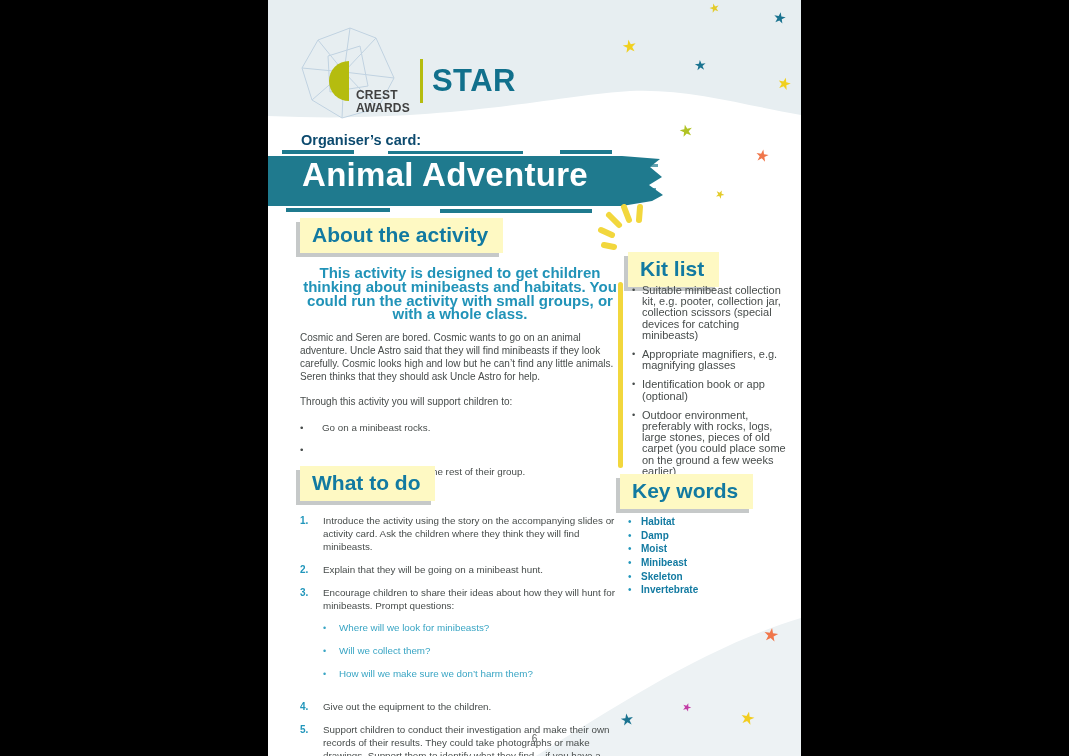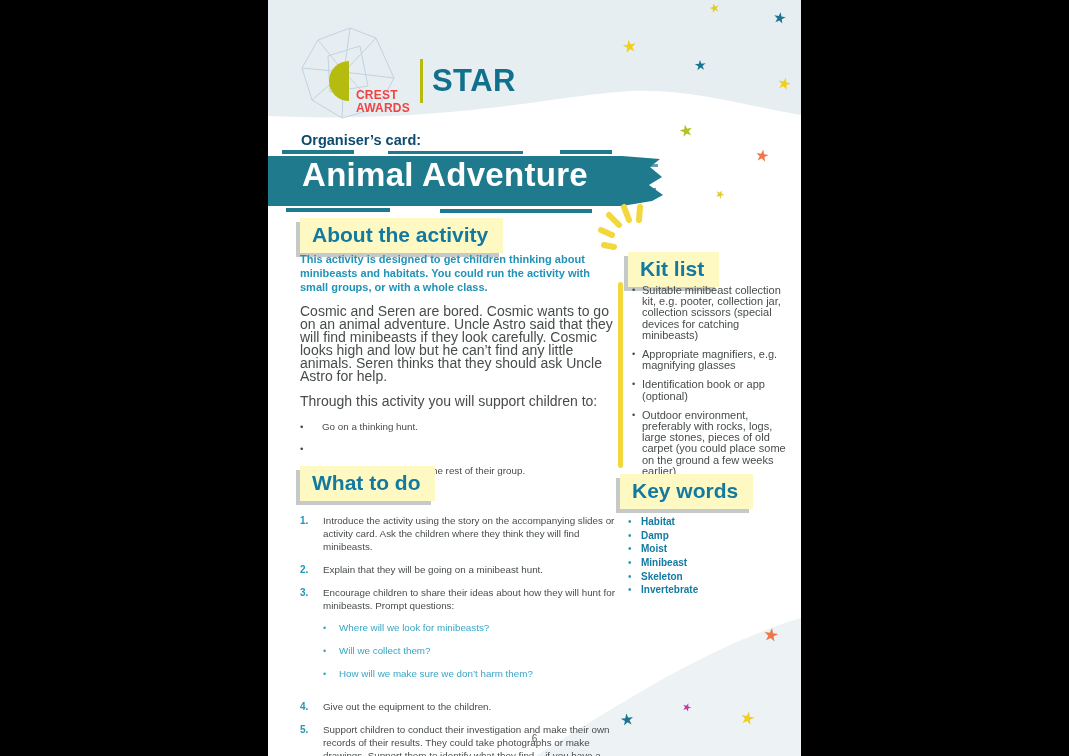--- a/index.html
+++ b/index.html
@@ -10,35 +10,35 @@
   #page{
     position:absolute;left:268px;top:0;width:533px;height:756px;
     background:#ffffff;overflow:hidden;
   }
   svg{display:block;}
   
   #header-band{position:absolute;left:0;top:0;width:533px;height:130px;}
   #logo{position:absolute;left:30px;top:26px;width:240px;height:92px;}
   #logo-web{position:absolute;left:0;top:0;}
   #logo-row{position:absolute;left:22px;top:22px;display:flex;align-items:center;}
-  #crest-text{margin-left:6px;color:#ef4444;font-weight:bold;font-size:12px;line-height:12.5px;letter-spacing:.2px;margin-top:41px;}
+  #crest-text{margin-left:6px;color:#404040;font-weight:bold;font-size:12px;line-height:12.5px;letter-spacing:.2px;margin-top:41px;}
   #logo-divider{width:3px;height:44px;background:#b5bc0f;margin:0 9px 0 10px;}
   #star-brand{color:#11708c;font-weight:bold;font-size:31px;letter-spacing:.5px;}
   #kicker{position:absolute;left:33px;top:132px;color:#0c4a6e;font-weight:bold;font-size:14.5px;}
   #banner{position:absolute;left:0;top:150px;width:420px;height:64px;}
   #page-title{position:absolute;left:34px;top:156px;color:#ffffff;font-weight:bold;font-size:33px;letter-spacing:.3px;}
   
   .shead{
     display:inline-block;background:#fef9c3;box-shadow:-4px 4px 0 0 #c6c9c9;
     color:#127aa1;font-weight:bold;font-size:21px;padding:5px 15px 6px 12px;
   }
   
   #about-col{position:absolute;left:32px;top:218px;width:320px;}
-  #about-intro{margin-top:0;color:#2193b8;font-weight:bold;font-size:11px;line-height:13.8px;}
-  .bodytext{color:#474c4b;font-size:14px;line-height:12.9px;}
+  #about-intro{margin-top:13px;color:#2193b8;font-weight:bold;font-size:15px;line-height:13.8px;text-align:center;}
+  .bodytext{color:#474c4b;font-size:10px;line-height:12.9px;}
   #about-para1{margin-top:11px;}
   #about-para2{margin-top:12px;}
   #about-bullets{margin-top:13px;}
   .b-item{display:flex;margin-bottom:9px;}
   .b-item .dot{width:22px;color:#474c4b;font-size:9.8px;line-height:12.9px;}
   .b-item .btx{flex:1;color:#474c4b;font-size:9.8px;line-height:12.9px;max-width:248px;}
   #whattodo-col{position:absolute;left:32px;top:466px;width:322px;}
   #steps{margin-top:14px;}
   .step{display:flex;margin-bottom:10px;}
   .step .num{width:23px;color:#2196bb;font-weight:bold;font-size:10px;line-height:12.9px;}
@@ -120,21 +120,21 @@
   <div id="page-title">Animal Adventure</div>
 
   <div id="about-col">
     <div class="shead">About the activity</div>
     <div id="about-intro">This activity is designed to get children thinking about minibeasts and habitats. You could run the activity with small groups, or with a whole class.</div>
     <div id="about-para1" class="bodytext">Cosmic and Seren are bored. Cosmic wants to go on an animal adventure. Uncle Astro said that they will find minibeasts if they look carefully. Cosmic looks high and low but he can’t find any little animals. Seren thinks that they should ask Uncle Astro for help.</div>
     <div id="about-para2" class="bodytext">Through this activity you will support children to:</div>
     <div id="about-bullets">
         <div class="b-item">
           <span class="dot">•</span>
-          <span class="btx">Go on a thinking hunt.</span>
+          <span class="btx">Go on a minibeast rocks.</span>
         </div>
         <div class="b-item">
           <span class="dot">•</span>
         </div>
         <div class="b-item">
           <span class="dot">•</span>
           <span class="btx">Share their findings with the rest of their group.</span>
         </div>
       </div>
   </div>

